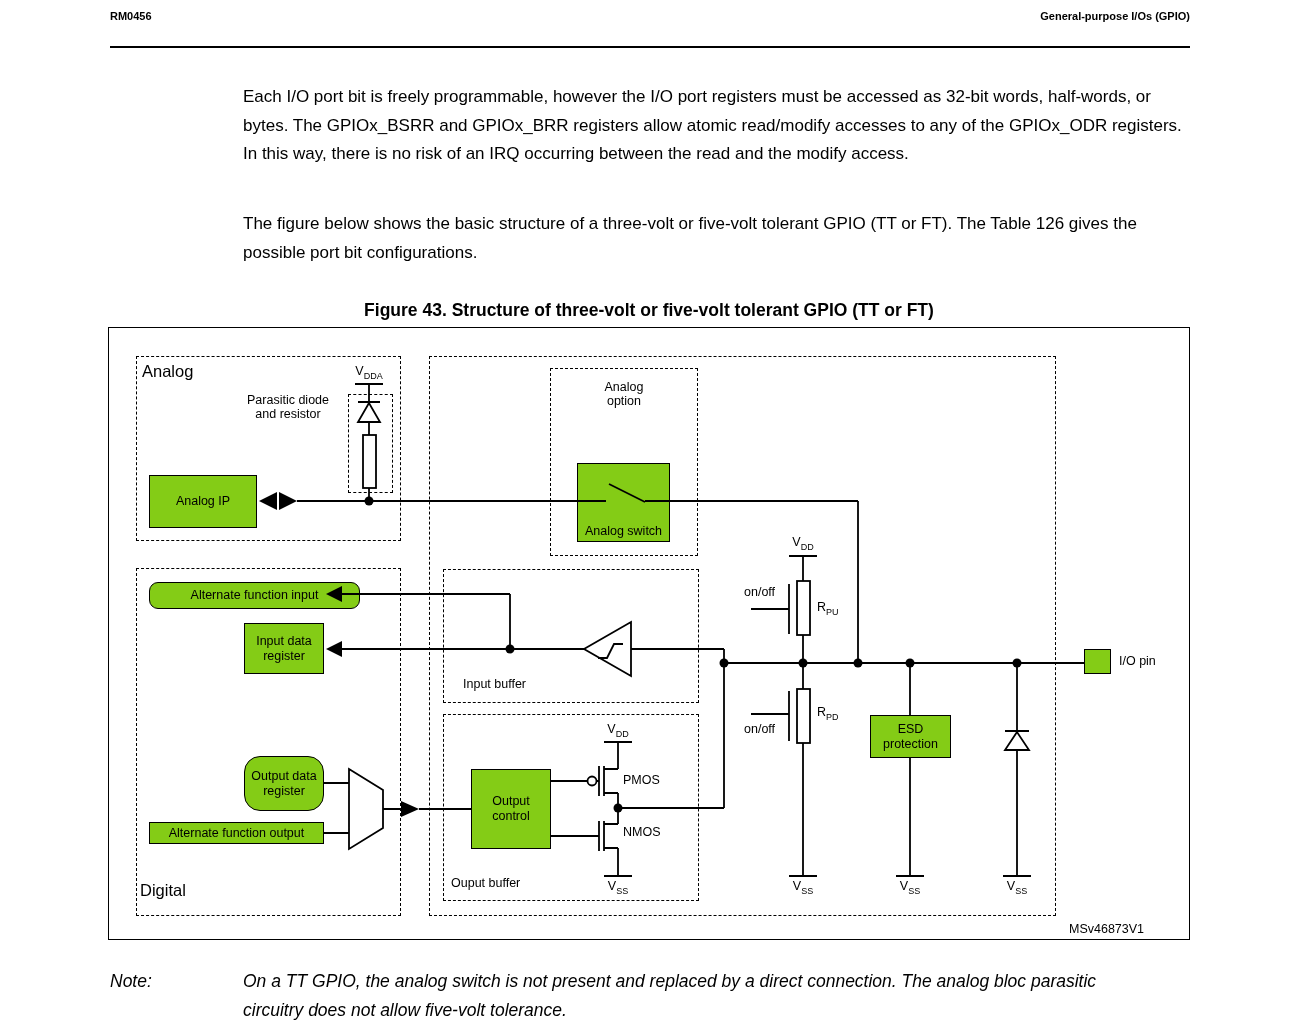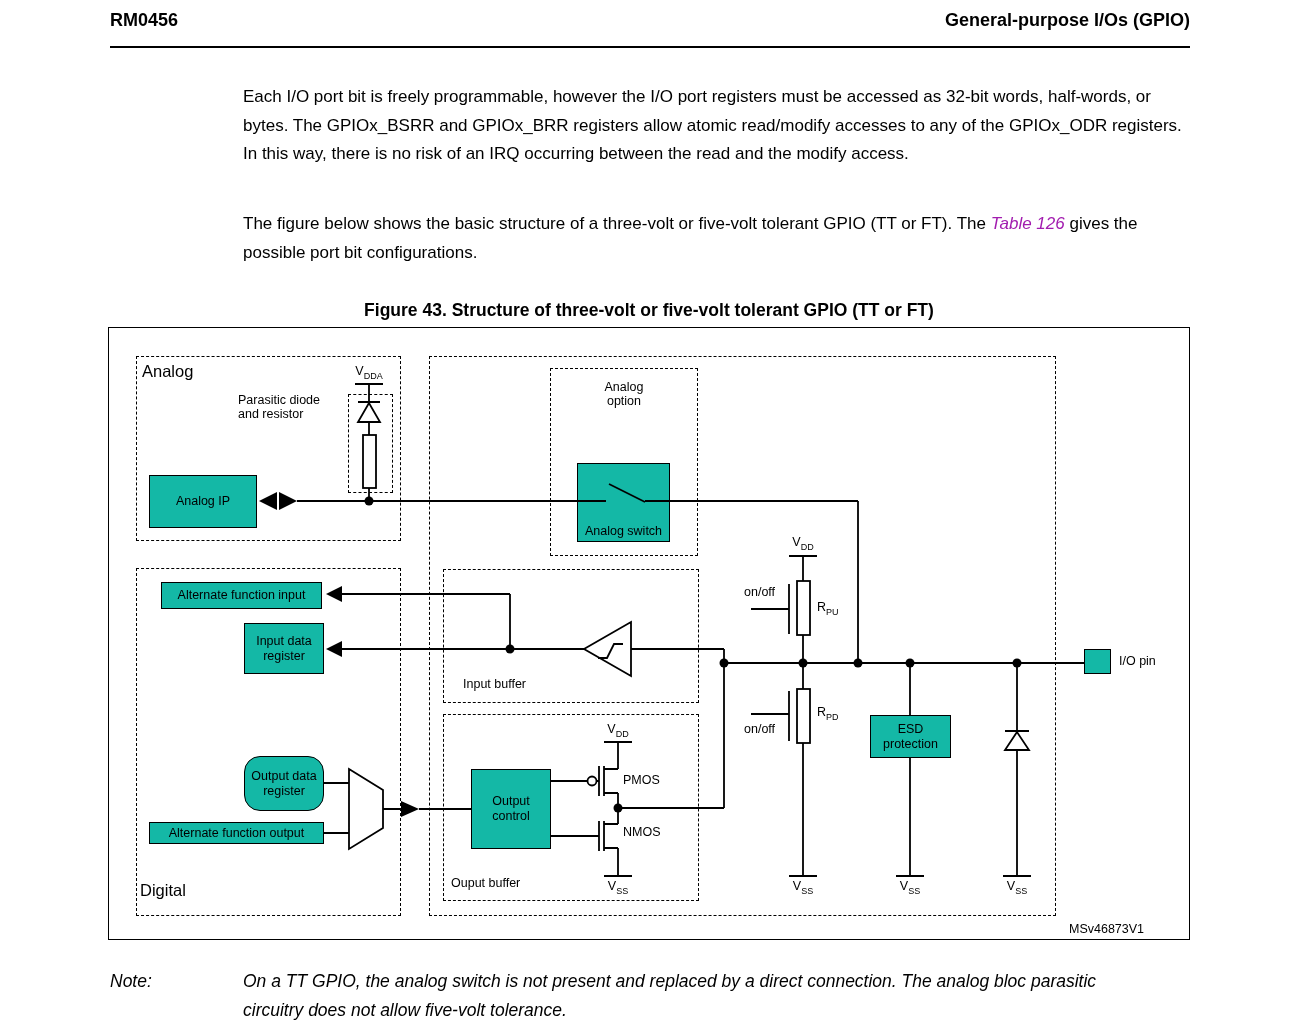--- a/index.html
+++ b/index.html
@@ -1,33 +1,33 @@
 <!DOCTYPE html>
 <html><head>
 <meta charset="utf-8">
 <style>
   html,body{margin:0;padding:0;}
   body{
     width:1297px;height:1027px;background:#ffffff;position:relative;overflow:hidden;
     font-family:"Liberation Sans", sans-serif;color:#000;
   }
   .abs{position:absolute;}
-  .hdr{font-size:18px;font-weight:bold;white-space:nowrap;}
+  .hdr{font-size:11px;font-weight:bold;white-space:nowrap;}
   .body-text{font-size:17px;line-height:28.5px;}
-  .link{color:#a21caf;font-style:italic;text-decoration:none;}
+  .link{color:#000000;text-decoration:none;}
   .caption{font-size:17.5px;font-weight:bold;text-align:center;}
   .note-txt{font-size:17.5px;line-height:29px;font-style:italic;margin-top:12px;}
 
   #figure{
     position:absolute;left:108px;top:327px;width:1082px;height:613px;
     border:1.5px solid #000;background:#fff;box-sizing:border-box;
   }
   #figure .dbox{position:absolute;border:1.5px dashed #000;box-sizing:border-box;z-index:1;}
   #figure .fbox{
-    position:absolute;border:1.5px solid #000;box-sizing:border-box;background:#14b8a6;z-index:2;
+    position:absolute;border:1.5px solid #000;box-sizing:border-box;background:#84cc16;z-index:2;
     display:flex;align-items:center;justify-content:center;text-align:center;
     font-size:12.5px;line-height:1.18;
   }
   #figure svg{position:absolute;left:0;top:0;z-index:3;pointer-events:none;}
   .flabel{position:absolute;font-size:12.5px;line-height:1.15;z-index:4;white-space:nowrap;}
   .flabel.wrap{white-space:normal;}
   .big-label{font-size:16.5px;}
   .cx{transform:translateX(-50%);}
   .sym sub{font-size:9px;line-height:1;}
 </style>
@@ -48,21 +48,21 @@
   <div class="dbox" style="left:27px;top:28px;width:265px;height:185px;"></div>
   <div class="dbox" style="left:27px;top:240px;width:265px;height:348px;"></div>
   <div class="dbox" style="left:320px;top:28px;width:627px;height:560px;"></div>
   <div class="dbox" style="left:441px;top:40px;width:148px;height:188px;"></div>
   <div class="dbox" style="left:334px;top:241px;width:256px;height:134px;"></div>
   <div class="dbox" style="left:334px;top:386px;width:256px;height:187px;"></div>
   <div class="dbox" style="left:239px;top:66px;width:45px;height:99px;"></div>
 
   <div class="fbox" style="left:40px;top:147px;width:108px;height:53px;">Analog IP</div>
   <div class="fbox" style="left:468px;top:135px;width:93px;height:79px;align-items:flex-end;padding-bottom:2px;">Analog switch</div>
-  <div class="fbox" style="left:52px;top:254px;width:161px;height:27px;">Alternate function input</div>
+  <div class="fbox" style="left:40px;top:254px;width:211px;height:27px;border-radius:9px;">Alternate function input</div>
   <div class="fbox" style="left:135px;top:295px;width:80px;height:51px;">Input data register</div>
   <div class="fbox" style="left:135px;top:428px;width:80px;height:55px;border-radius:16px;">Output data register</div>
   <div class="fbox" style="left:40px;top:494px;width:175px;height:22px;">Alternate function output</div>
   <div class="fbox" style="left:362px;top:441px;width:80px;height:80px;">Output control</div>
   <div class="fbox" style="left:761px;top:387px;width:81px;height:43px;">ESD protection</div>
   <div class="fbox" style="left:975px;top:321px;width:27px;height:25px;"></div>
 
   <svg width="1082" height="613" viewBox="0 0 1082 613">
     <g stroke="#000" stroke-width="1.8" fill="none">
 
@@ -144,21 +144,21 @@
         <circle cx="749" cy="335" r="4.5"></circle>
         <circle cx="801" cy="335" r="4.5"></circle>
         <circle cx="908" cy="335" r="4.5"></circle>
         <circle cx="509" cy="480" r="4.5"></circle>
       </g>
     </g>
   </svg>
 
   <div class="flabel big-label" style="left:33px;top:34px;">Analog</div>
   <div class="flabel big-label" style="left:31px;top:553px;">Digital</div>
-  <div class="flabel wrap" style="left:129px;top:65px;width:100px;text-align:left;">Parasitic diode and resistor</div>
+  <div class="flabel wrap" style="left:129px;top:65px;width:100px;text-align:center;">Parasitic diode and resistor</div>
   <div class="flabel wrap" style="left:515px;top:52px;width:70px;text-align:center;transform:translateX(-50%);">Analog option</div>
   <div class="flabel" style="left:354px;top:349px;">Input buffer</div>
   <div class="flabel" style="left:342px;top:548px;">Ouput buffer</div>
   <div class="flabel" style="left:514px;top:445px;">PMOS</div>
   <div class="flabel" style="left:514px;top:497px;">NMOS</div>
   <div class="flabel" style="left:635px;top:257px;">on/off</div>
   <div class="flabel" style="left:635px;top:394px;">on/off</div>
   <div class="flabel" style="left:1010px;top:326px;">I/O pin</div>
   <div class="flabel" style="left:960px;top:594px;width:112px;text-align:left;">MSv46873V1</div>
 

